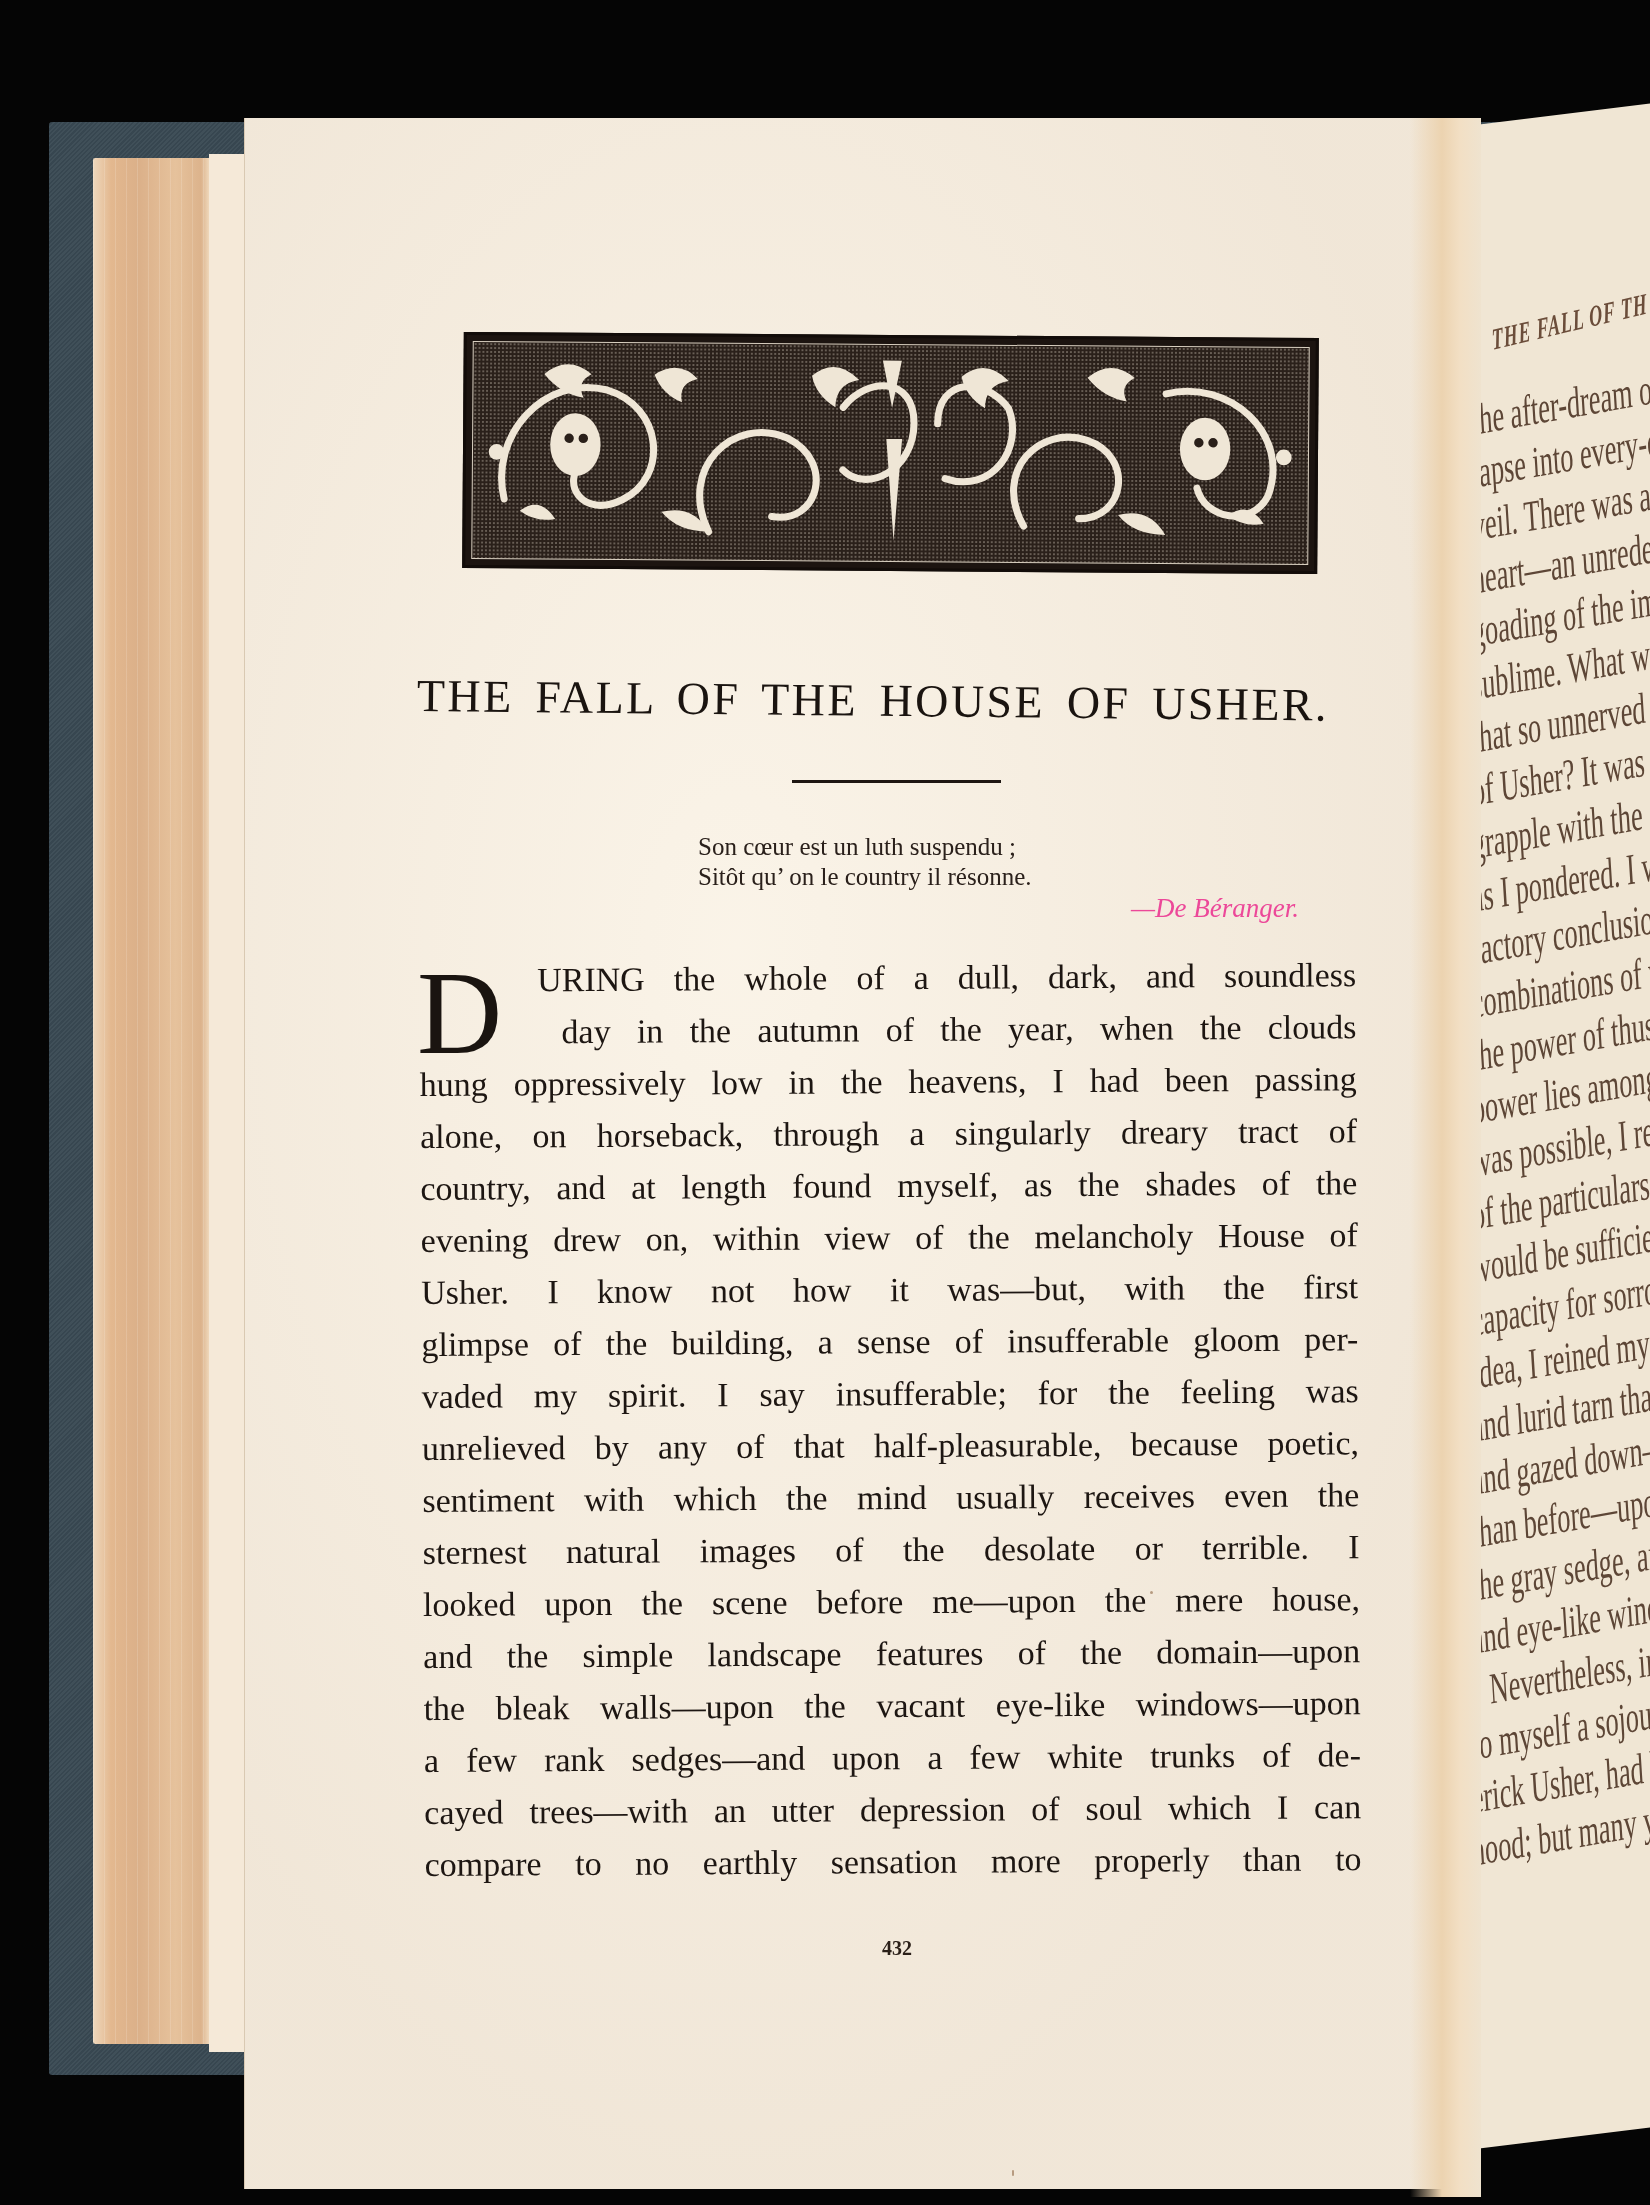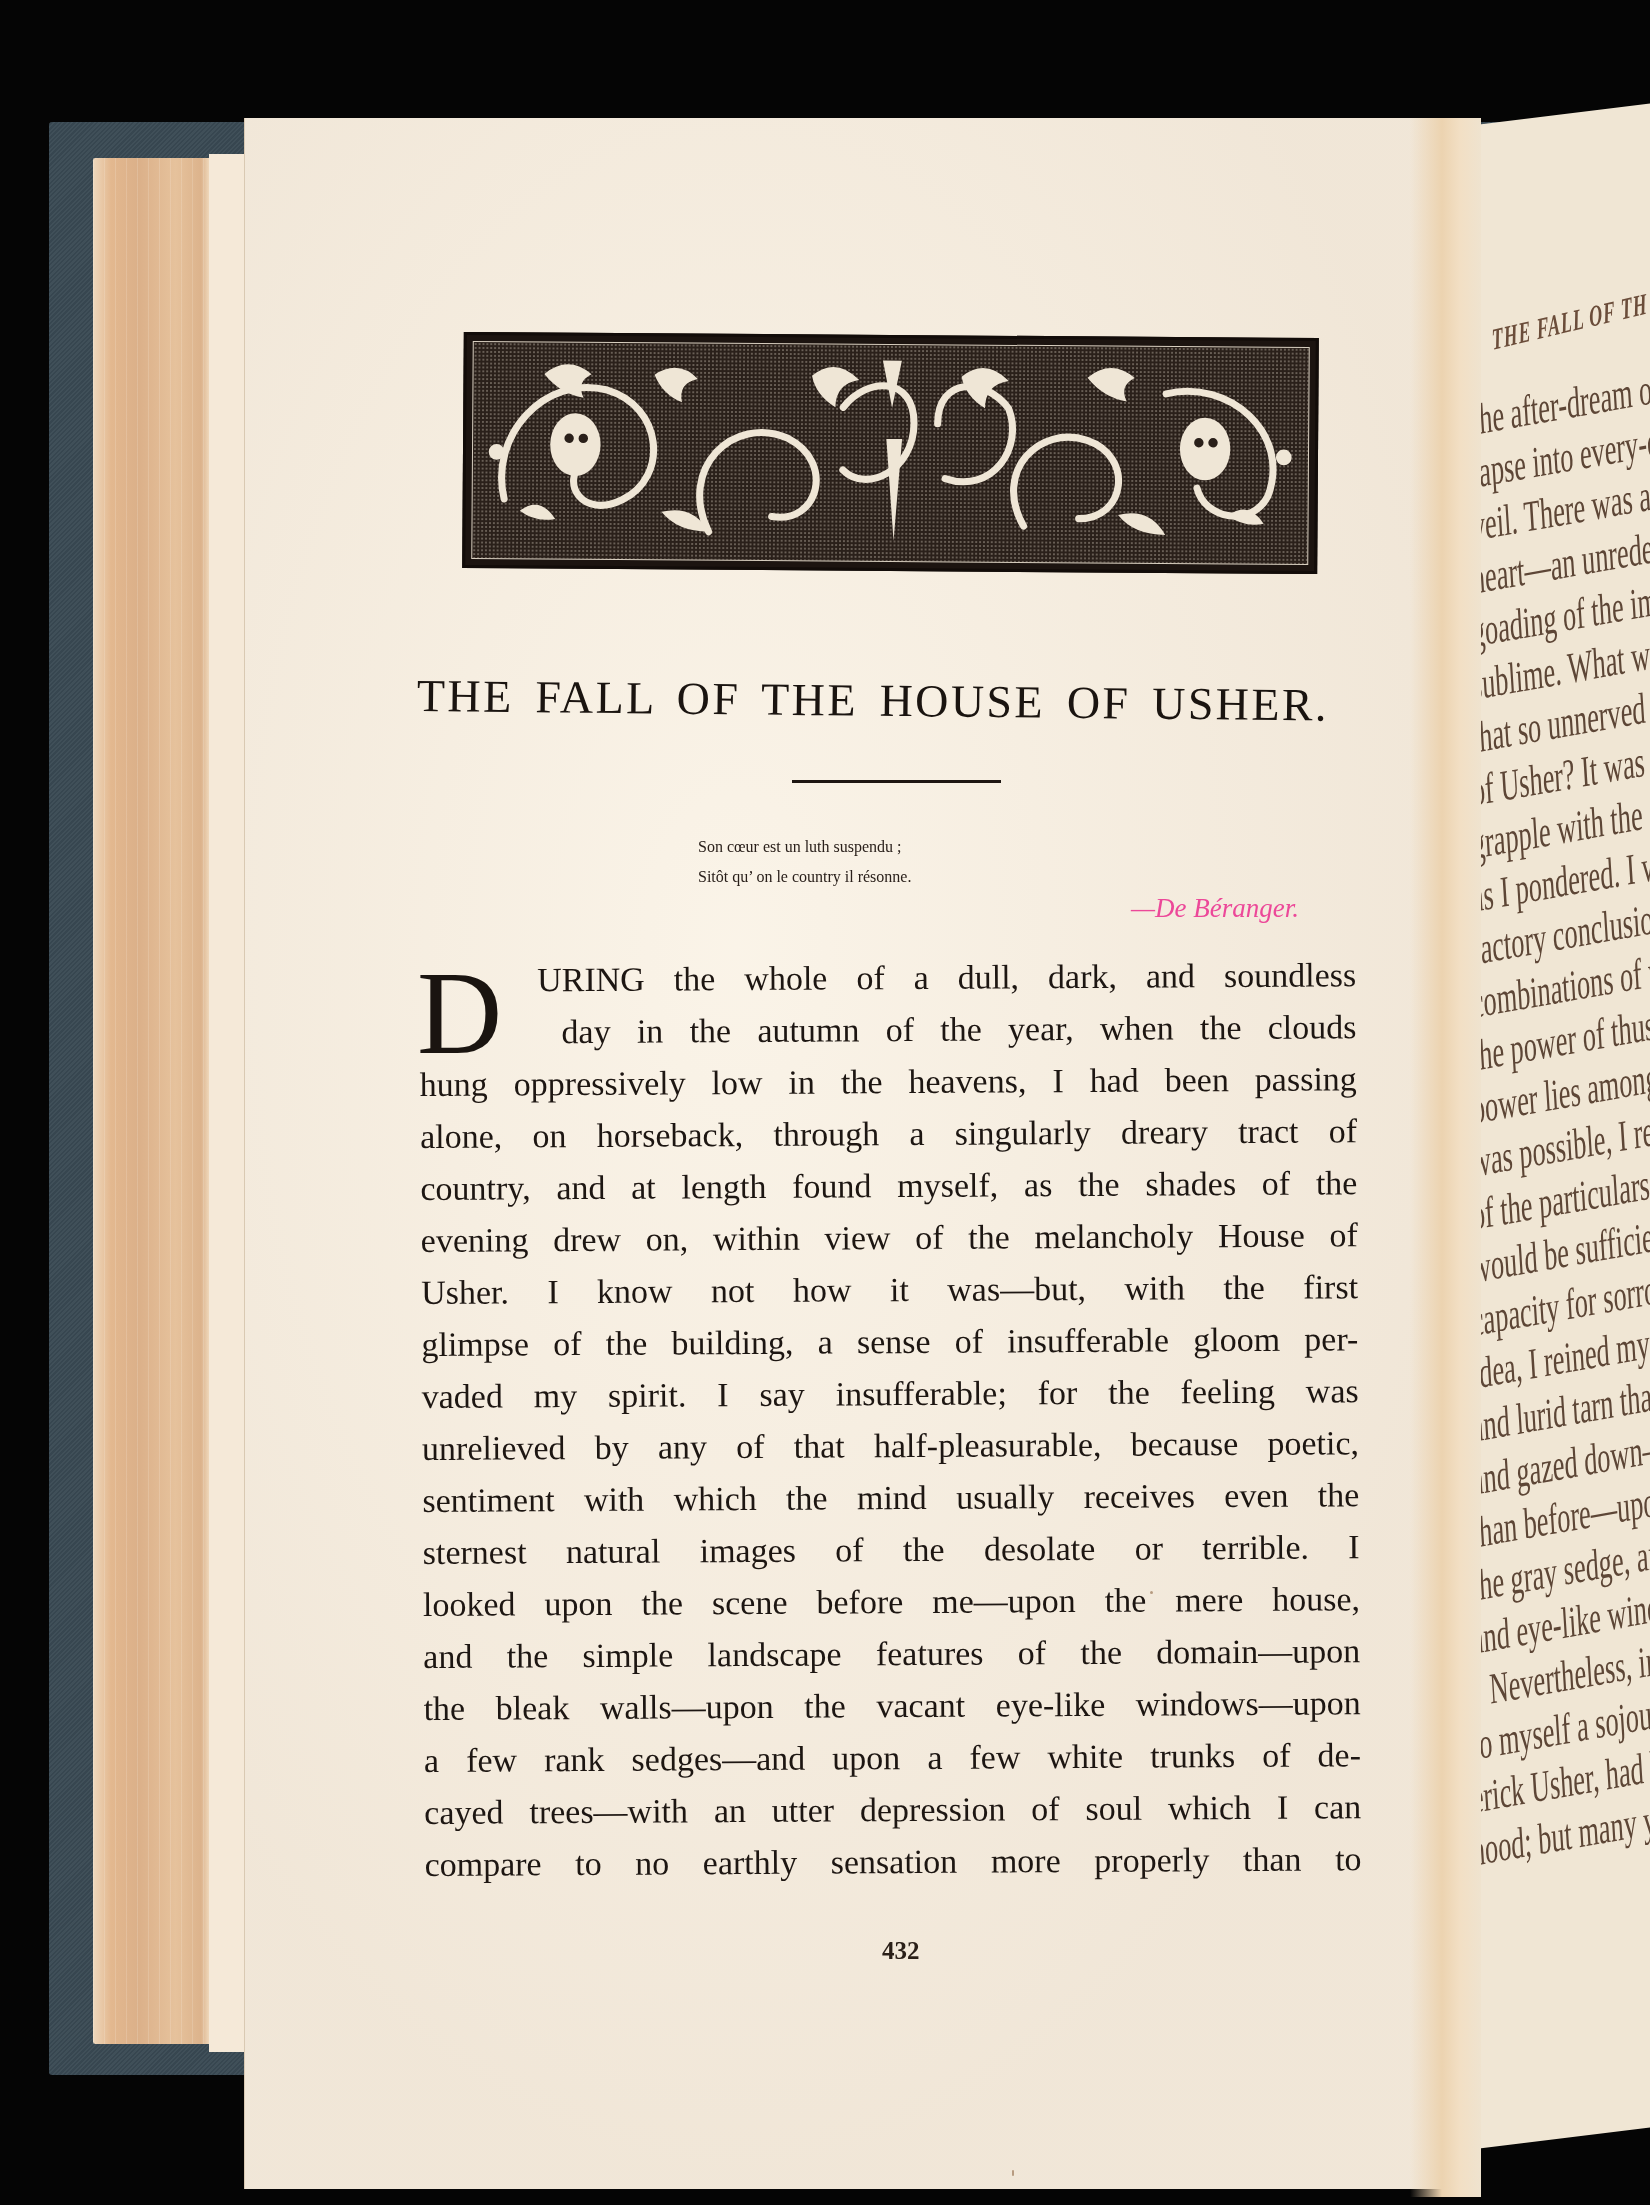--- a/index.html
+++ b/index.html
@@ -164,21 +164,21 @@
       left: 792px;
       top: 780px;
       width: 209px;
       height: 3.2px;
       background: #1e1612;
     }
     .epigraph {
       position: absolute;
       left: 698px;
       top: 832px;
-      font-size: 16px;
+      font-size: 25px;
       line-height: 30px;
       color: #2a201b;
     }
     .attribution {
       position: absolute;
       left: 1131px;
       top: 893px;
       font-size: 27px;
       font-style: italic;
       color: #ec4899;
@@ -214,21 +214,21 @@
       top: 955px;
       font-size: 118px;
       line-height: 1;
       color: #1a1410;
       font-family: "Liberation Serif", serif;
     }
     .page-number {
       position: absolute;
       left: 882px;
       top: 1937px;
-      font-size: 25px;
+      font-size: 20px;
       font-weight: bold;
       color: #2a1f18;
     }
     .spot {
       position: absolute;
       width: 3.2px;
       height: 3.2px;
       border-radius: 50%;
       background: #b79b80;
     }

